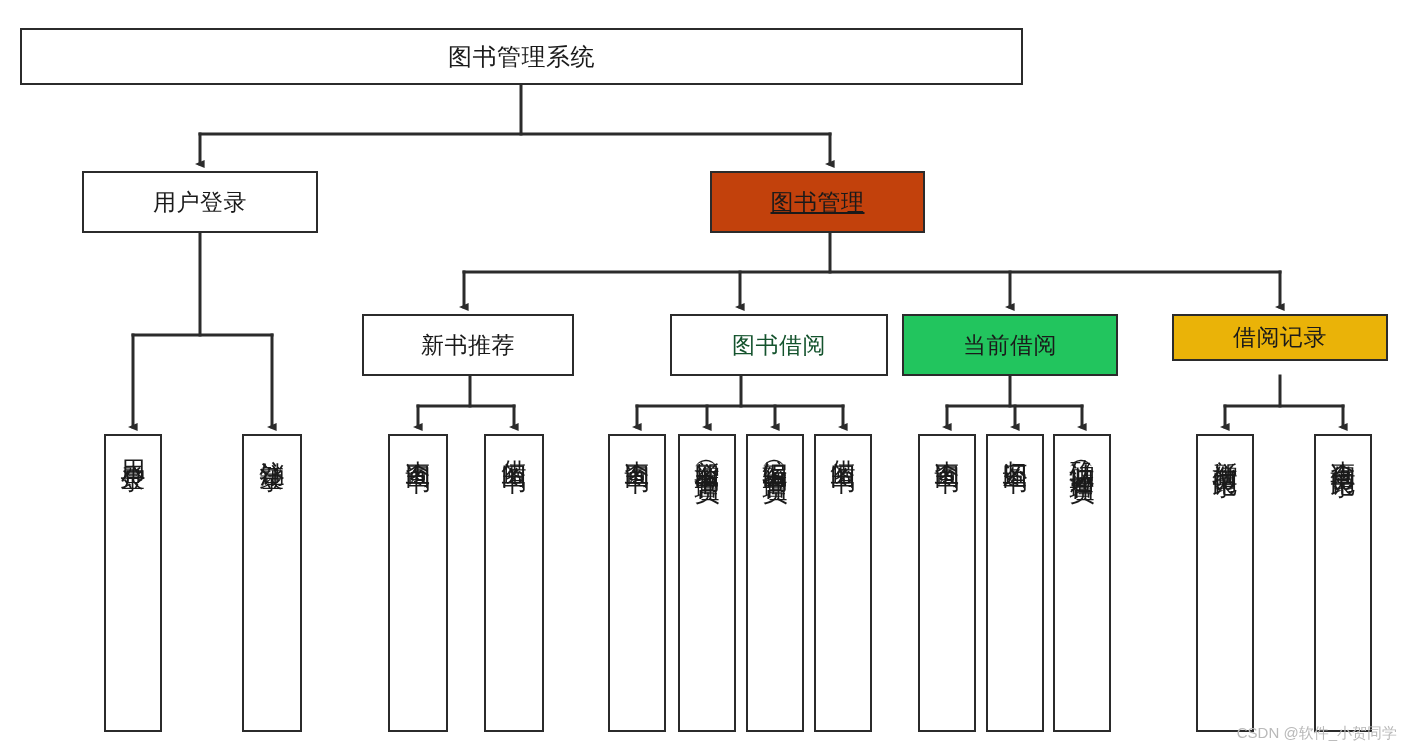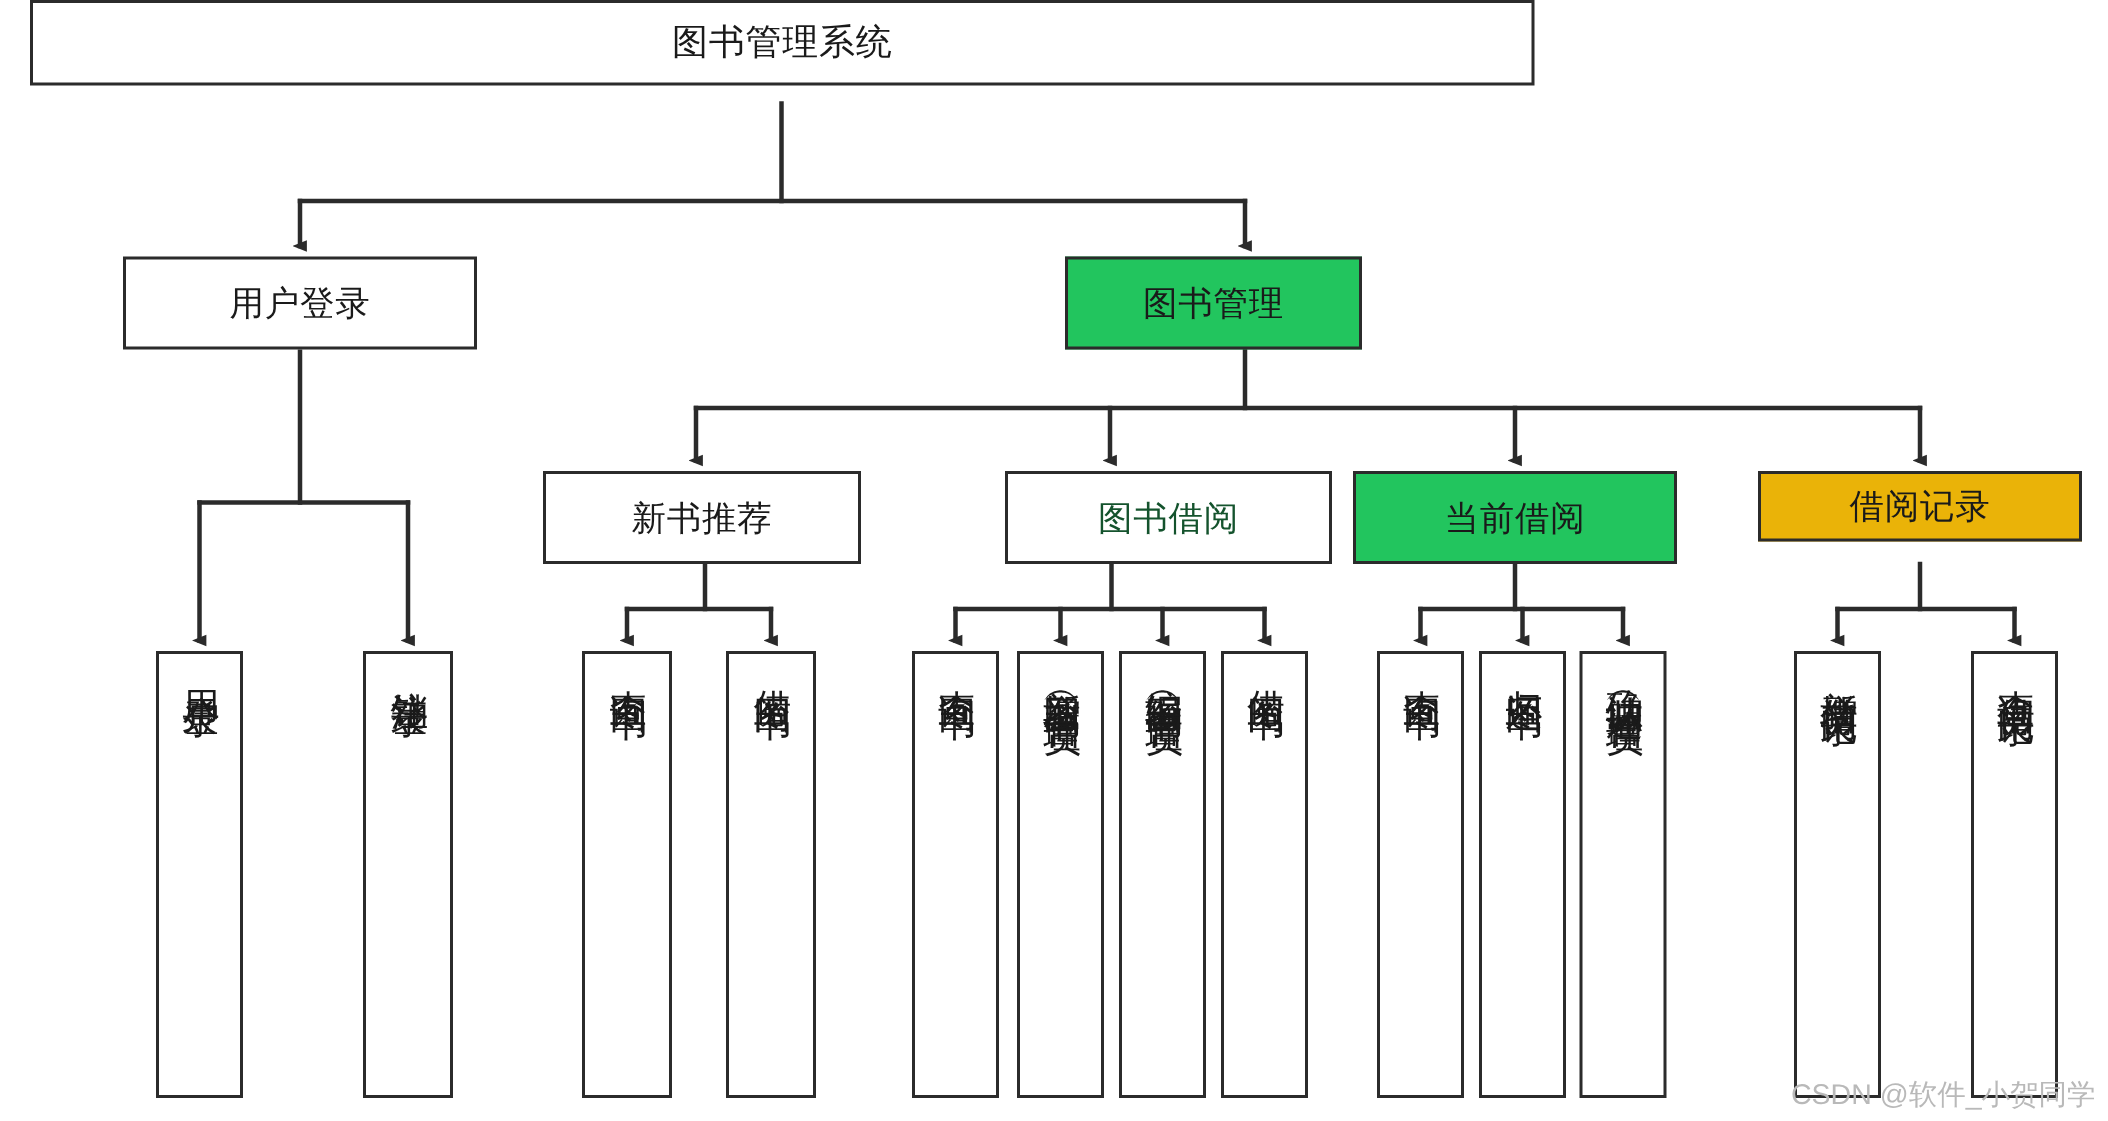--- a/index.html
+++ b/index.html
@@ -61,21 +61,21 @@
     text-orientation: upright;
     font-size: 25px;
     line-height: 1;
     letter-spacing: 3px;
     white-space: nowrap;
   }
   .watermark {
     position: absolute;
     right: 8px;
     bottom: 4px;
-    font-size: 19px;
+    font-size: 15px;
     color: #b9b9b9;
     white-space: nowrap;
     z-index: 5;
     font-family: "Liberation Sans", "DejaVu Sans", sans-serif;
   }
 </style>
 </head>
 <body>
 
 <div id="canvas" style="background: rgb(255, 255, 255);">
@@ -123,28 +123,28 @@
       <path d="M 1015 406 L 1015 427" marker-end="url(#arrow)"></path>
       <path d="M 1082 406 L 1082 427" marker-end="url(#arrow)"></path>
 
       <path d="M 1280 376 L 1280 406"></path>
       <path d="M 1225 406 L 1343 406"></path>
       <path d="M 1225 406 L 1225 427" marker-end="url(#arrow)"></path>
       <path d="M 1343 406 L 1343 427" marker-end="url(#arrow)"></path>
     </g>
   </svg>
 
-  <div class="node horiz root" style="left: 20px; top: 0; width: 1003px; height: 57px; border-color: rgb(43, 43, 43); background: rgb(255, 255, 255); color: rgb(26, 26, 26);">
+  <div class="node horiz root" style="left: 20px; top: 28px; width: 1003px; height: 57px; border-color: rgb(43, 43, 43); background: rgb(255, 255, 255); color: rgb(26, 26, 26);">
     <span class="label">图书管理系统</span>
   </div>
 
   <div class="node horiz" style="left: 82px; top: 171px; width: 236px; height: 62px; border-color: rgb(43, 43, 43); background: rgb(255, 255, 255); color: rgb(26, 26, 26);">
     <span class="label">用户登录</span>
   </div>
-  <div class="node horiz" style="left: 710px; top: 171px; width: 198px; height: 62px; border-color: rgb(43, 43, 43); background: #22c55e; color: rgb(26, 26, 26);">
+  <div class="node horiz" style="left: 710px; top: 171px; width: 215px; height: 62px; border-color: rgb(43, 43, 43); background: #c2410c; color: rgb(26, 26, 26); text-decoration: underline;">
     <span class="label">图书管理</span>
   </div>
 
   <div class="node horiz" style="left: 362px; top: 314px; width: 212px; height: 62px; border-color: rgb(43, 43, 43); background: rgb(255, 255, 255); color: rgb(26, 26, 26);">
     <span class="label">新书推荐</span>
   </div>
   <div class="node horiz" style="left: 670px; top: 314px; width: 218px; height: 62px; border-color: rgb(43, 43, 43); background: rgb(255, 255, 255); color: #14532d;">
     <span class="label">图书借阅</span>
   </div>
   <div class="node horiz" style="left: 902px; top: 314px; width: 216px; height: 62px; border-color: rgb(43, 43, 43); background: #22c55e; color: rgb(26, 26, 26);">

